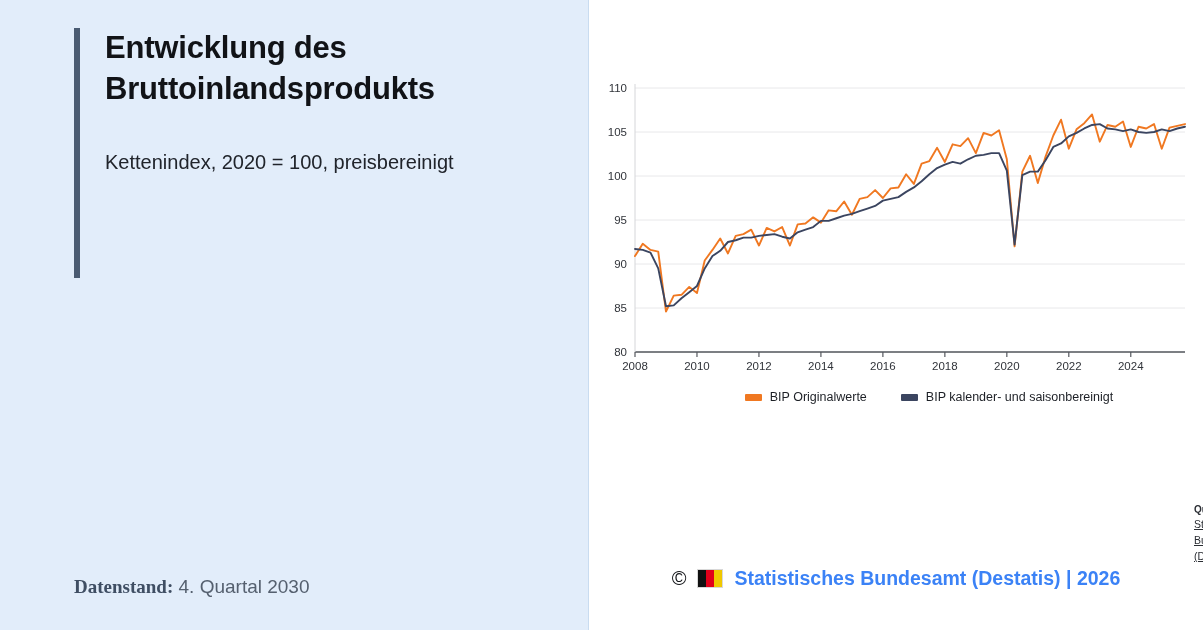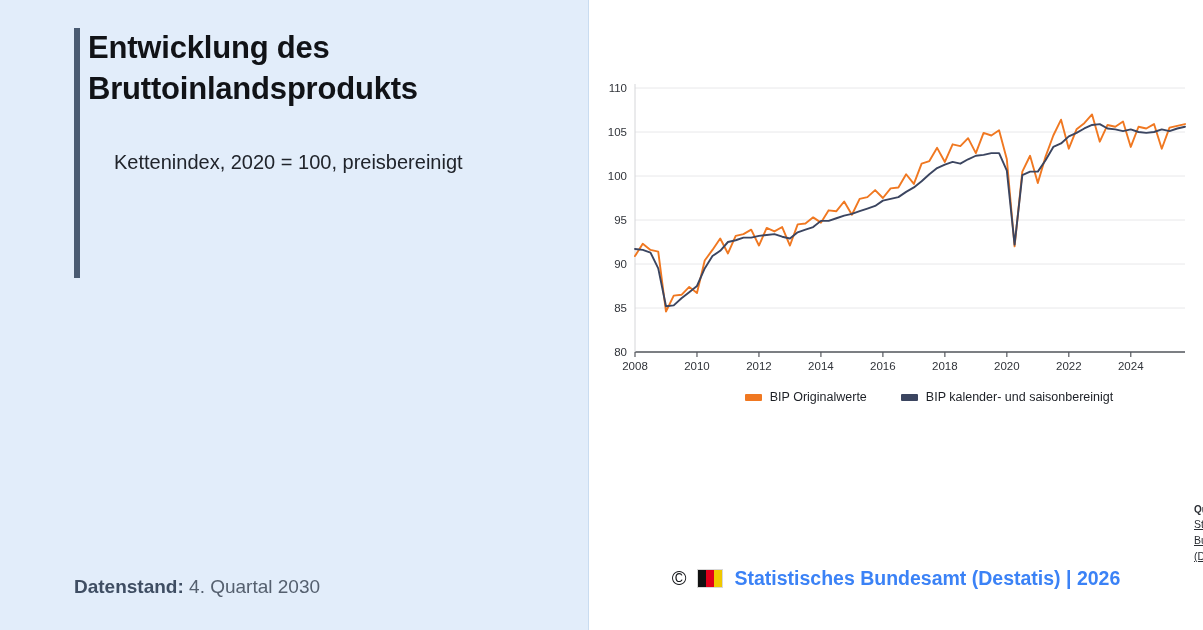--- a/index.html
+++ b/index.html
@@ -19,46 +19,45 @@
     width: 589px;
     height: 630px;
     background: #e2edfa;
     position: relative;
     border-right: 1px solid #c9dcf0;
   }
   .title-block {
     position: absolute;
     left: 74px; top: 28px;
     width: 470px;
-    padding-left: 8px;
+    padding-left: 25px;
     border-left: 6px solid #4a5b72;
     min-height: 250px;
   }
   .main-title {
     font-size: 31px;
     font-weight: bold;
     line-height: 1.32;
     color: #111317;
     letter-spacing: -0.2px;
   }
   .subtitle {
     margin-top: 38px;
     font-size: 20px;
     line-height: 1.45;
     color: #20242b;
     font-weight: normal;
-    margin-left: 26px;
   }
   .datenstand {
     position: absolute;
     left: 74px; bottom: 32px;
     font-size: 19px;
     color: #4a5b72;
   }
-  .datenstand .lbl { font-weight: bold; color: #3f4e63; }
+  .datenstand .lbl { font-weight: bold; color: #3f4e63; font-family: Liberation Serif, serif; }
   .datenstand .val { font-weight: normal; color: #55606f; }
 
   
   .right-panel {
     width: 614px;
     height: 630px;
     background: #ffffff;
     position: relative;
   }
   .chart-area {

